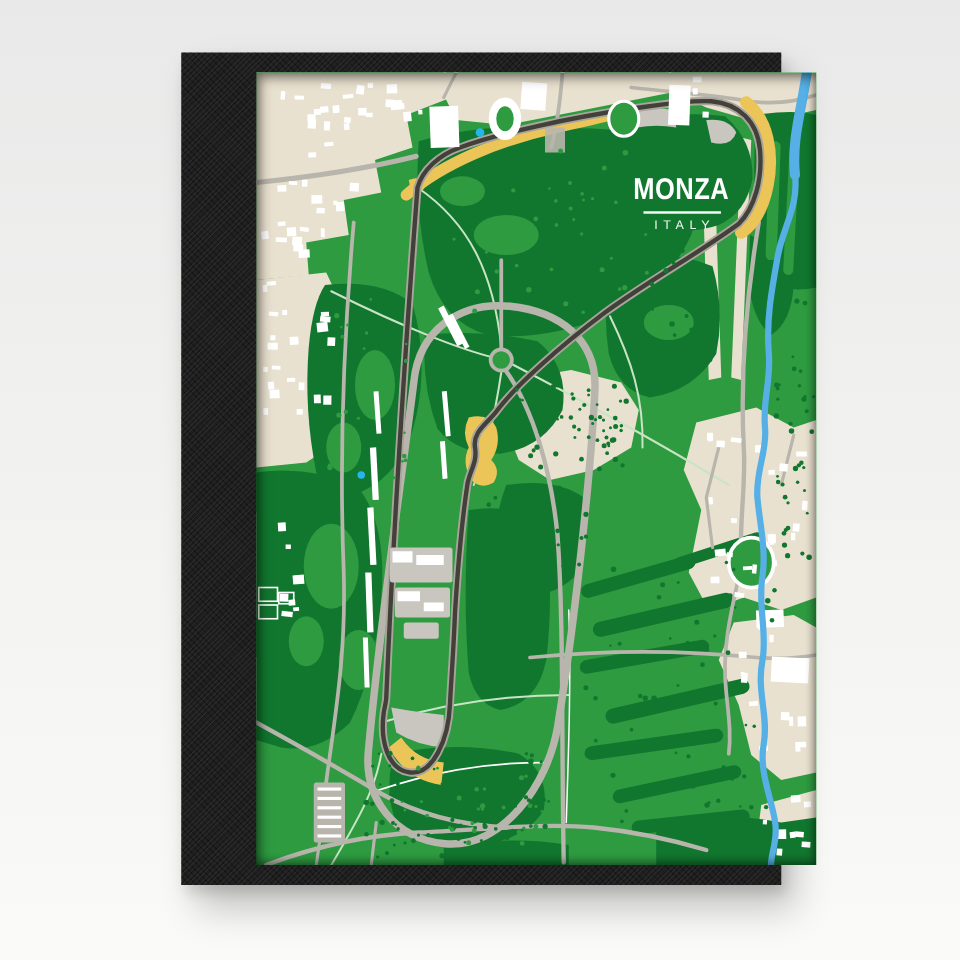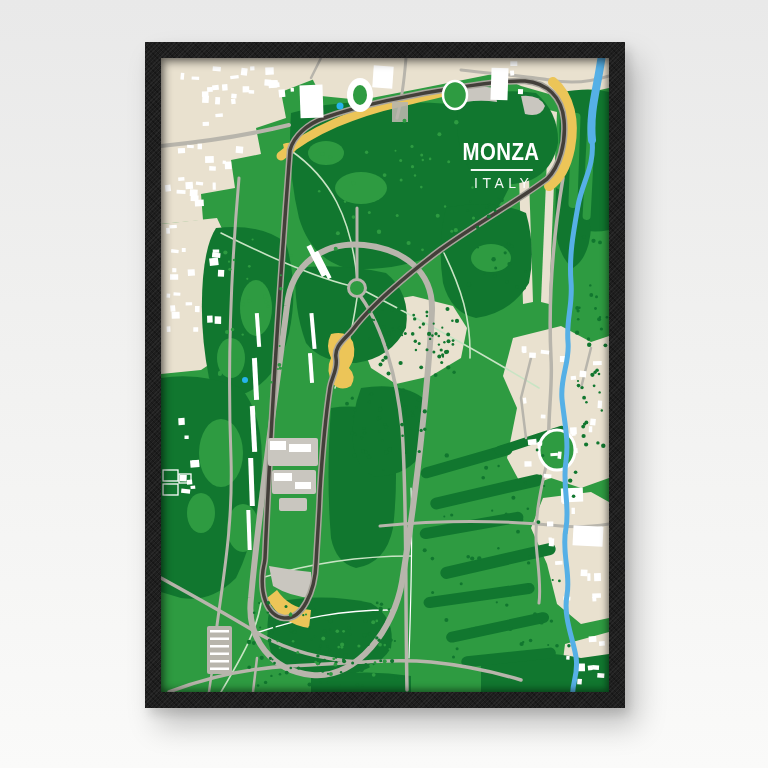--- a/index.html
+++ b/index.html
@@ -11,21 +11,21 @@
   .scene{position:relative;width:768px;height:768px;}
   .frame{
     position:absolute;left:145px;top:42px;width:480px;height:666px;
     box-sizing:border-box;padding:16px;
     background-color:var(--frame,#1e1e1e);
     background-image:
       repeating-linear-gradient(135deg, rgba(255,255,255,.05) 0 1px, rgba(0,0,0,0) 1px 3px),
       repeating-linear-gradient(45deg, rgba(0,0,0,.28) 0 1px, rgba(0,0,0,0) 1px 4px);
     box-shadow:12px 18px 28px rgba(0,0,0,.22), 4px 6px 10px rgba(0,0,0,.13);
   }
-  .poster{position:relative;width:100%;height:100%;background:var(--map-green,#2e9b41);}
+  .poster{position:relative;width:100%;height:100%;background:var(--map-green,#2e9b41);margin-left:44px;}
   .poster::after{
     content:"";position:absolute;inset:0;pointer-events:none;
     box-shadow:inset 3px 4px 9px rgba(0,0,0,.5), inset -2px -3px 7px rgba(0,0,0,.38);
   }
   .map{position:absolute;inset:0;width:100%;height:100%;display:block;}
 
   
   .g-base{fill:var(--map-green,#2e9b41);}
   .g-dark{fill:var(--map-dark-green,#11772f);}
   .g-beige{fill:var(--map-beige,#e9e1cf);}
@@ -48,21 +48,21 @@
     position:absolute;left:76%;top:82px;transform:translateX(-50%);
     text-align:center;color:var(--title-color,#ffffff);z-index:2;
   }
   .title{
     display:block;font-weight:bold;font-size:24px;line-height:1;
     letter-spacing:.5px;transform:scaleX(.85);transform-origin:center;
     white-space:nowrap;
   }
   .title-rule{width:62px;height:1.5px;background:var(--title-color,#ffffff);opacity:.95;margin:5px auto 4px;}
   .subtitle{
-    display:block;font-size:14px;letter-spacing:4.5px;text-indent:4.5px;
+    display:block;font-size:10px;letter-spacing:4.5px;text-indent:4.5px;
     opacity:.95;white-space:nowrap;
   }
 </style>
 </head>
 <body>
 
 <div class="scene">
   <div class="frame">
     <div class="poster">
 

